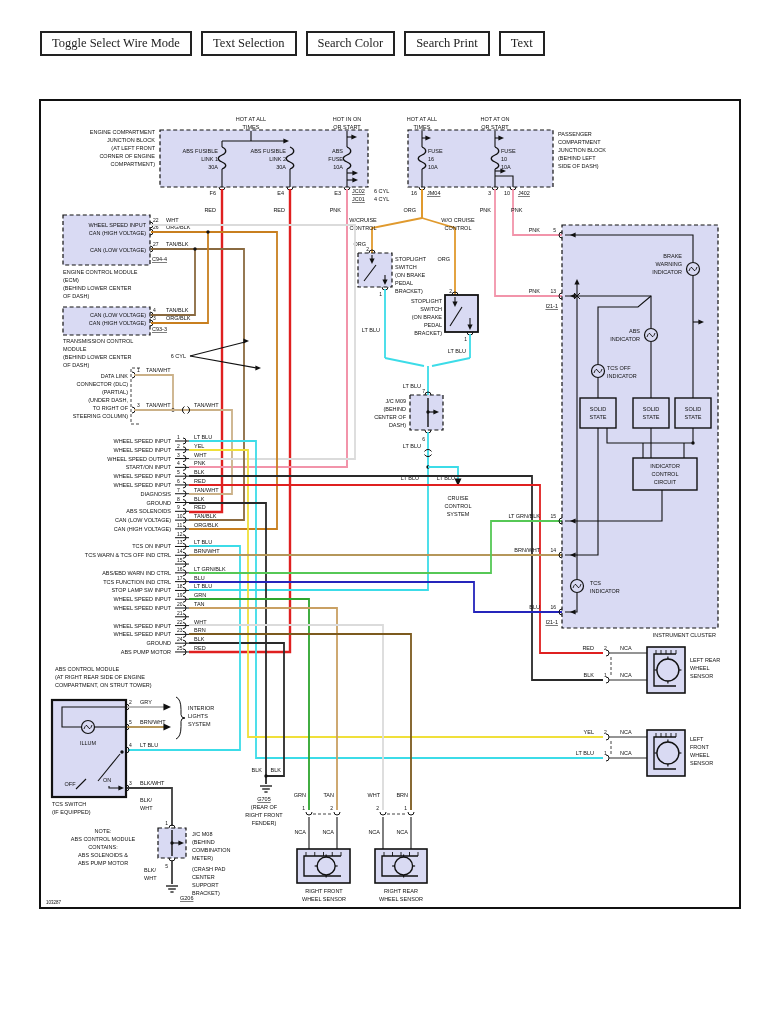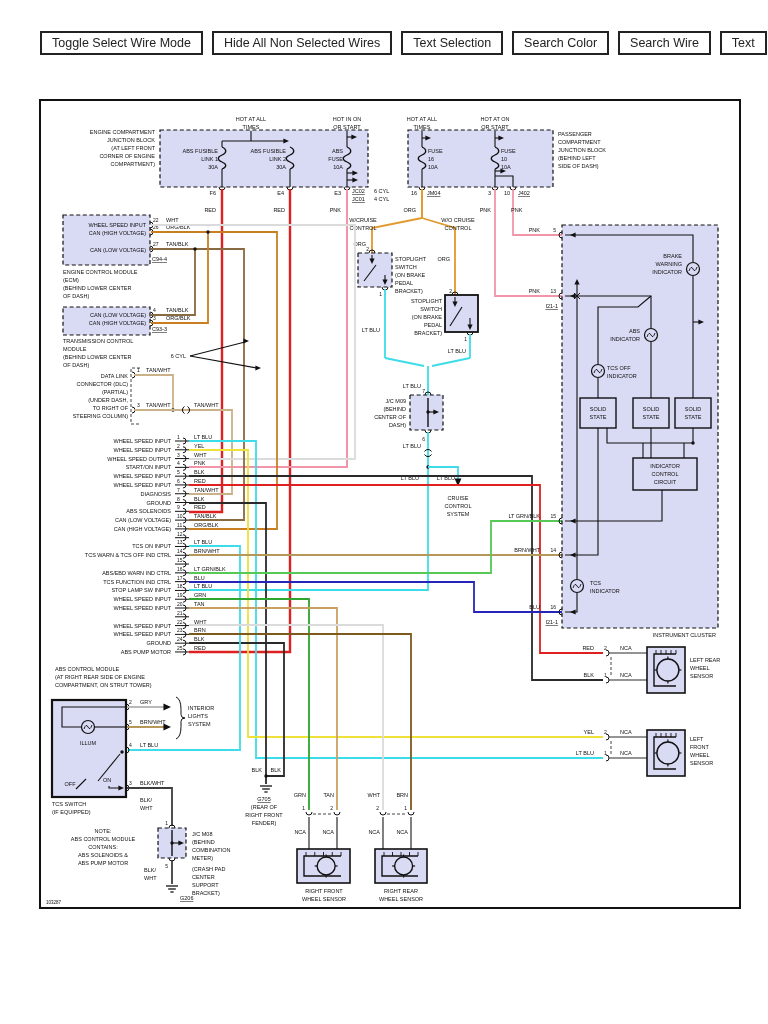--- a/index.html
+++ b/index.html
@@ -1,31 +1,30 @@
 <!DOCTYPE html>
 <html><head>
 <meta charset="utf-8">
 <style>
   html,body{margin:0;padding:0;background:#fff;width:768px;height:1024px;overflow:hidden;
     font-family:"Liberation Sans",sans-serif;}
   #toolbar{position:absolute;left:40px;top:31px;display:flex;gap:9px;z-index:5;}
-  #toolbar button{font-family:Liberation Sans, sans-serif;font-size:12.5px;color:#222;
+  #toolbar button{font-family:Liberation Serif, serif;font-size:12.5px;color:#222;
     background:#fff;border:2px solid #222;padding:3px 10px;white-space:nowrap;cursor:pointer;}
   #diagram{position:absolute;left:0;top:0;}
   svg text{font-family:"Liberation Sans",sans-serif;fill:#111;}
 </style>
 </head>
 <body>
 
 <div id="toolbar">
   <button>Toggle Select Wire Mode</button>
-  <button>Hide All Non Selected Wires</button>
   <button>Text Selection</button>
   <button>Search Color</button>
-  <button>Search Wire</button>
+  <button>Search Print</button>
   <button>Text</button>
 </div>
 
 <svg id="diagram" width="768" height="1024" viewBox="0 0 768 1024" xmlns="http://www.w3.org/2000/svg">
     <rect x="40" y="100" width="700" height="808" fill="none" stroke="#111" stroke-width="2"></rect>
     <rect x="160" y="130" width="208" height="57" fill="#d9daf3" stroke="#111" stroke-width="1.2" stroke-dasharray="4 2.6"></rect>
     <polyline points="251,131 251,141" fill="none" stroke="#111111" stroke-width="1.1"></polyline>
     <polyline points="222,141 286,141" fill="none" stroke="#111111" stroke-width="1.1"></polyline>
     <polygon points="289,141 283.4,138.4 283.4,143.6" fill="#111"></polygon>
     <polyline points="222,141 222,147" fill="none" stroke="#111111" stroke-width="1.1"></polyline>

